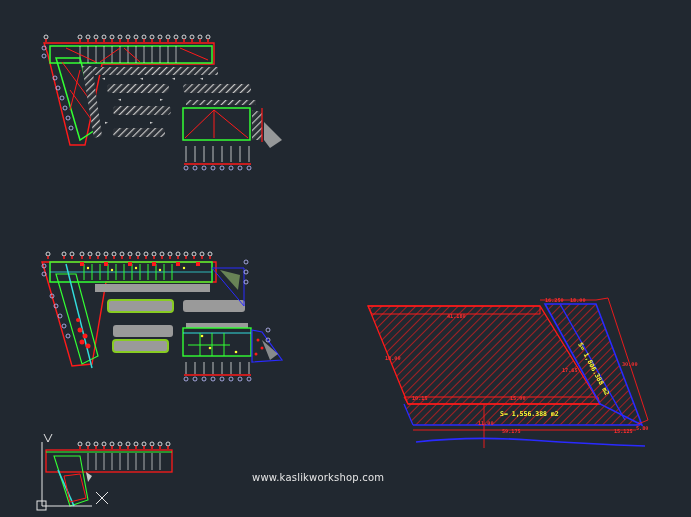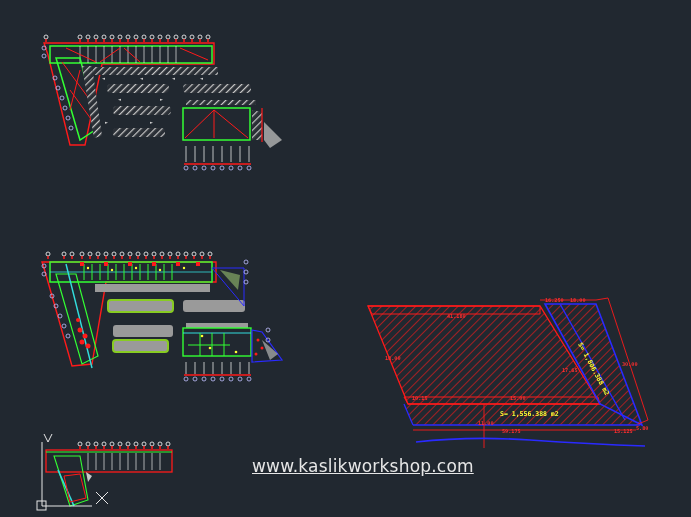--- a/index.html
+++ b/index.html
@@ -4,24 +4,23 @@
   <style>
     html, body { margin: 0; padding: 0; }
     body {
       width: 691px; height: 517px; overflow: hidden;
       background: #212830;
       font-family: "DejaVu Sans", sans-serif;
       position: relative;
     }
     #canvas { position: absolute; left: 0; top: 0; width: 691px; height: 517px; }
     .watermark {
-      position: absolute; left: 252px; top: 456px;
-      color: #e6e6e6; font-size: 17px; letter-spacing: 0.2px;
+      position: absolute; left: 252px; top: 472px;
+      color: #e6e6e6; font-size: 10px; letter-spacing: 0.2px;
       font-family: "DejaVu Sans", sans-serif;
-      text-decoration: underline;
     }
     svg text { font-family: "DejaVu Sans Mono", monospace; }
   </style>
 </head>
 <body>
 
 <svg id="canvas" viewBox="0 0 691 517" xmlns="http://www.w3.org/2000/svg">
   <defs>
     <pattern id="hatchRed" width="6" height="6" patternUnits="userSpaceOnUse" patternTransform="rotate(45)">
       <line x1="0" y1="0" x2="0" y2="6" stroke="#ff1a1a" stroke-width="1.2"></line>

